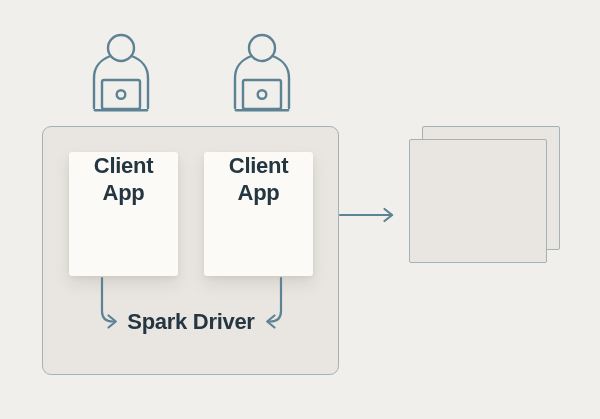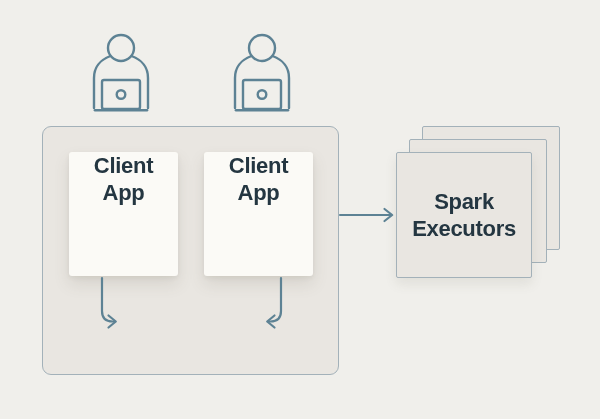--- a/index.html
+++ b/index.html
@@ -76,26 +76,24 @@
 
   <div class="driver-panel"></div>
 
   <div class="client-card first">
     <span class="card-label">Client App</span>
   </div>
   <div class="client-card second">
     <span class="card-label">Client App</span>
   </div>
 
+  <div class="driver-label">Spark Driver</div>
 
   <div class="exec-box exec-back"></div>
   <div class="exec-box exec-mid"></div>
-  <div class="exec-box exec-front">
-    <span class="exec-label">Spark Executors</span>
-  </div>
 
   <svg class="svg-layer" viewBox="0 0 600 419">
     <defs>
       <g id="person-laptop">
         <path d="M -27 108 L -27 78 C -27 65 -19.5 59.5 -10.5 56 C -4.5 53.5 -3.5 48 -3.5 44
                  L 3.5 44 C 3.5 48 4.5 53.5 10.5 56 C 19.5 59.5 27 65 27 78 L 27 108" class="stroke-accent" stroke-width="2.4" stroke-linecap="round"></path>
         <circle cx="0" cy="48" r="13" class="fill-bg stroke-accent" stroke-width="2.4" style="fill:#f0efeb"></circle>
         <rect x="-19" y="80" width="38" height="29" rx="2" class="stroke-accent" stroke-width="2.4" style="fill:#f0efeb"></rect>
         <circle cx="0" cy="94.5" r="4.3" class="stroke-accent" stroke-width="2.4"></circle>
         <line x1="-26" y1="110.2" x2="26" y2="110.2" class="stroke-accent" stroke-width="2.6" stroke-linecap="round"></line>

